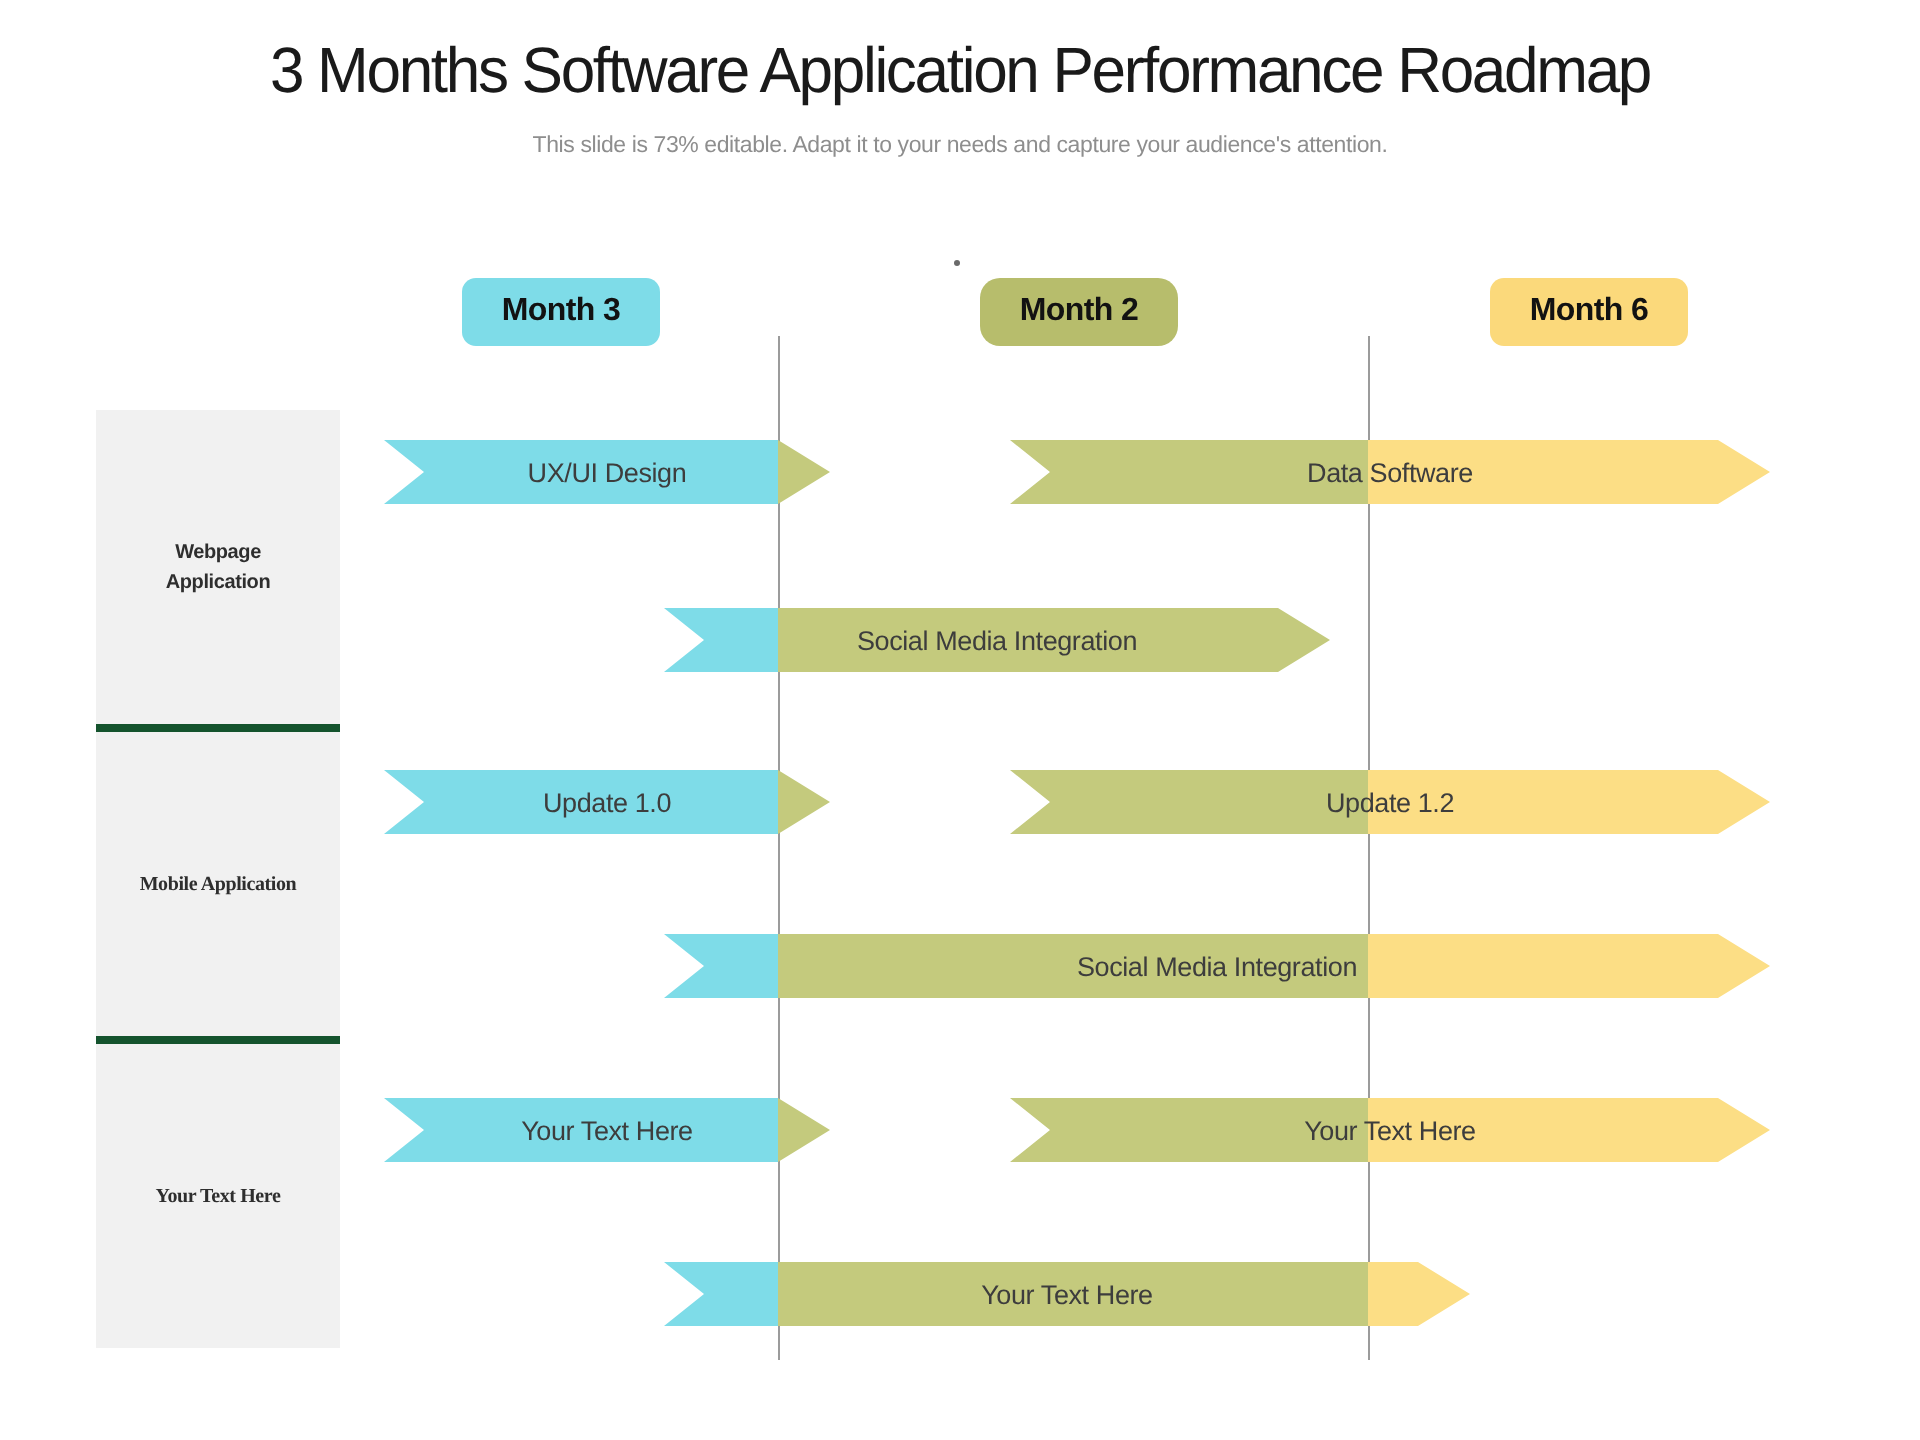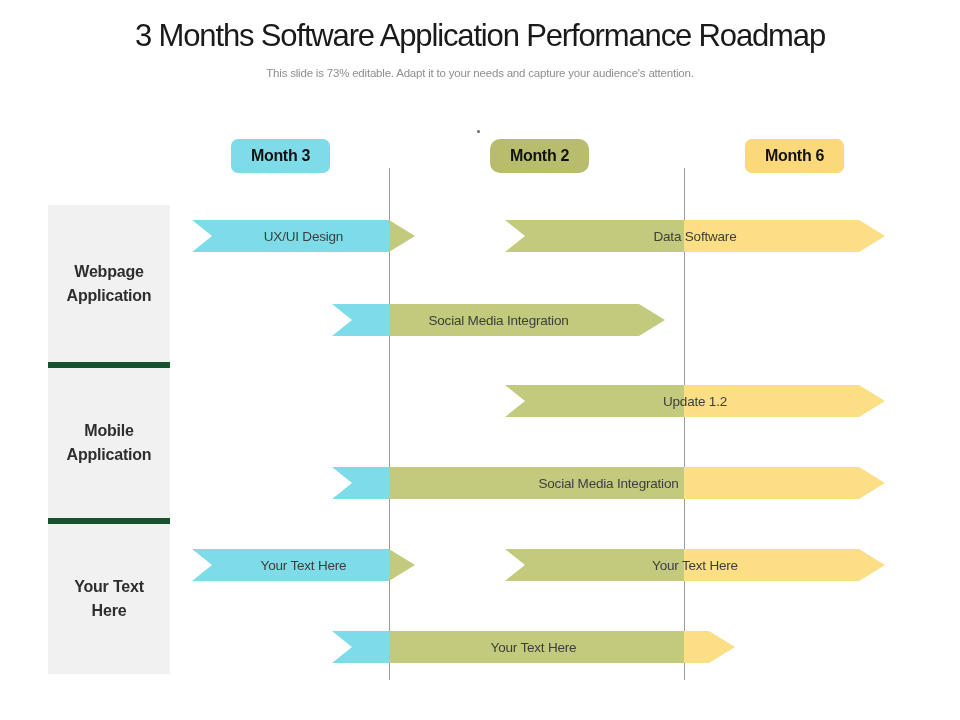--- a/index.html
+++ b/index.html
@@ -22,23 +22,23 @@
   .badge.m2 { left:490px; }
   .badge.m3 { left:745px; }
 
   .gridline { position:absolute; top:168px; height:512px; width:1px; background:#9b9b9b; }
   .gridline.g1 { left:389px; }
   .gridline.g2 { left:684px; }
 
   .rowcol { position:absolute; left:48px; top:205px; width:122px; }
   .rowcell { width:122px; background:#f1f1f1; display:flex; align-items:center;
              justify-content:center; text-align:center; font-weight:bold;
-             font-size:16px; color:#2e2e2e; line-height:1.5; padding:0 14px;
+             font-size:10px; color:#2e2e2e; line-height:1.5; padding:0 14px;
              box-sizing:border-box; letter-spacing:-0.2px; }
-  .rowcell + .rowcell { border-top:6px solid #14532d; }
+  .rowcell + .rowcell { border-top:4px solid #14532d;font-family:Liberation Serif, serif; }
 
   .bars { position:absolute; left:0; top:0; width:960px; height:720px;text-decoration:underline; }
   .bar { position:absolute; height:32px;
          clip-path: polygon(0 0, calc(100% - 26px) 0, 100% 50%,
                             calc(100% - 26px) 100%, 0 100%, 20px 50%); }
   .bar .seg { position:absolute; top:0; bottom:0; }
   .bar .lbl { position:absolute; left:0; top:0; width:100%; height:100%;
               display:flex; align-items:center; justify-content:center;
               font-size:13.5px; color:#3d3d3d; letter-spacing:-0.2px; }
 </style>
@@ -74,20 +74,25 @@
       <div class="bar" style="left: 505px; top: 220px; width: 380px;">
         <div class="seg" style="left: 0px; width: 179px; background: rgb(196, 202, 125);"></div>
         <div class="seg" style="left: 179px; width: 201px; background: rgb(252, 222, 133);"></div>
         <div class="lbl">Data Software</div>
       </div>
       <div class="bar" style="left: 332px; top: 304px; width: 333px;">
         <div class="seg" style="left: 0px; width: 57px; background: rgb(126, 220, 232);"></div>
         <div class="seg" style="left: 57px; width: 276px; background: rgb(196, 202, 125);"></div>
         <div class="lbl">Social Media Integration</div>
       </div>
+      <div class="bar" style="left: 192px; top: 385px; width: 223px;">
+        <div class="seg" style="left: 0px; width: 197px; background: rgb(126, 220, 232);"></div>
+        <div class="seg" style="left: 197px; width: 26px; background: rgb(196, 202, 125);"></div>
+        <div class="lbl">Update 1.0</div>
+      </div>
       <div class="bar" style="left: 505px; top: 385px; width: 380px;">
         <div class="seg" style="left: 0px; width: 179px; background: rgb(196, 202, 125);"></div>
         <div class="seg" style="left: 179px; width: 201px; background: rgb(252, 222, 133);"></div>
         <div class="lbl">Update 1.2</div>
       </div>
       <div class="bar" style="left: 332px; top: 467px; width: 553px;">
         <div class="seg" style="left: 0px; width: 57px; background: rgb(126, 220, 232);"></div>
         <div class="seg" style="left: 57px; width: 295px; background: rgb(196, 202, 125);"></div>
         <div class="seg" style="left: 352px; width: 201px; background: rgb(252, 222, 133);"></div>
         <div class="lbl">Social Media Integration</div>

